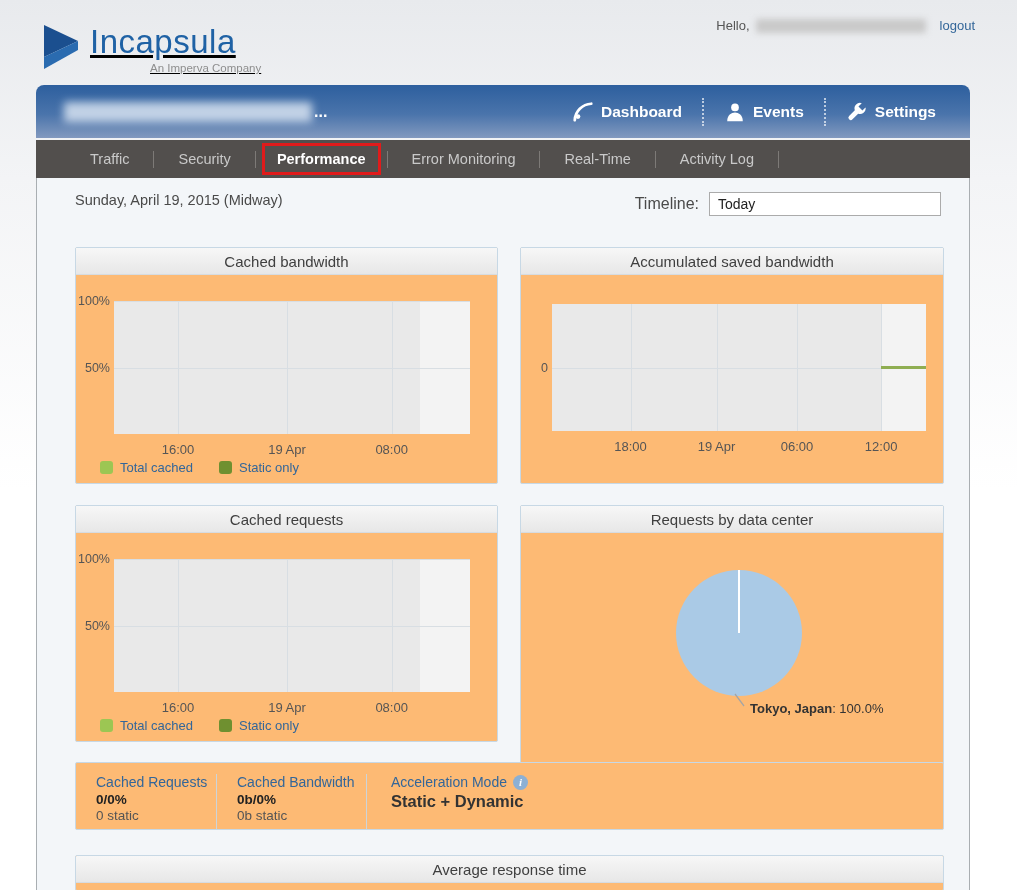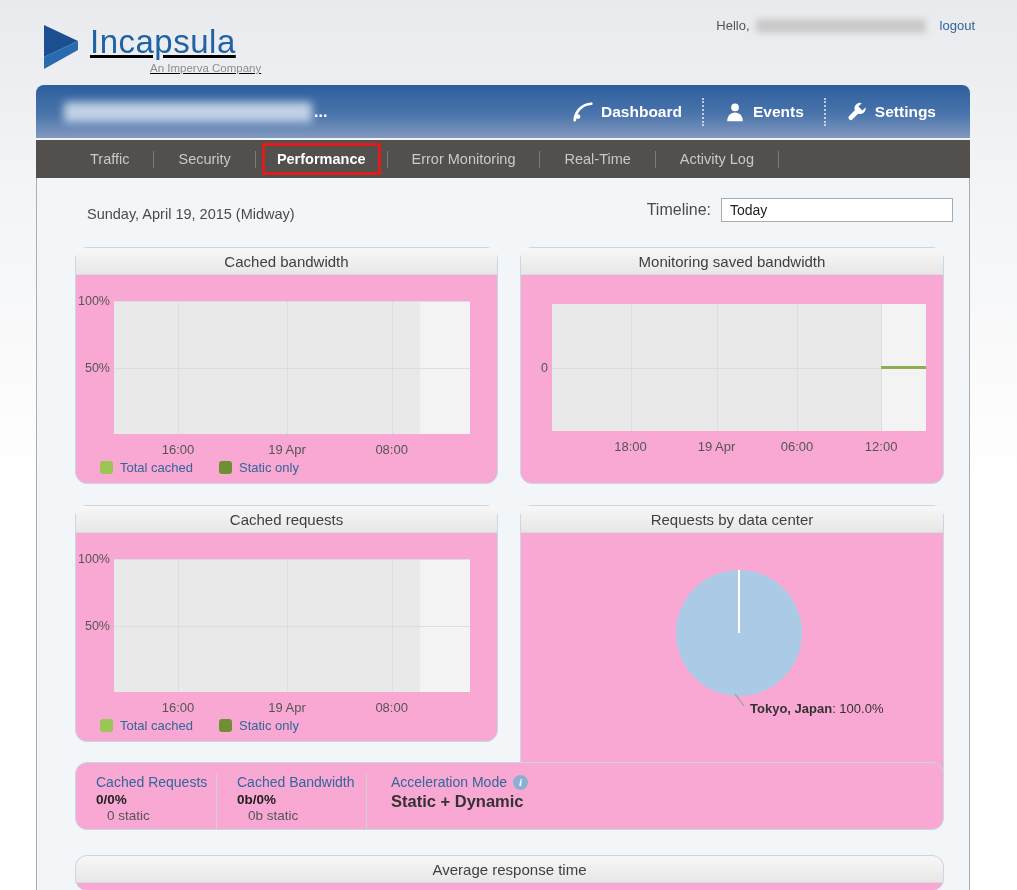--- a/index.html
+++ b/index.html
@@ -43,28 +43,28 @@
   .tab-bar { position:absolute; left:36px; top:140px; width:934px; height:38px;
              background:#524f4d; display:flex; align-items:center; padding-left:30px; }
   .tab { color:#c9c9c9; font-size:14.5px; padding:0 24px; cursor:pointer; white-space:nowrap; }
   .tab-sep { border-left:1px solid #7d7a77; height:17px; }
   .tab.active { color:#ffffff; font-weight:bold; border:3px solid #e01b1b; padding:5px 12px; margin:0 6px; }
 
   
   .content { position:absolute; left:36px; top:178px; width:934px; height:712px;
              background:#f3f6f9; border-left:1px solid #a9aeb2; border-right:1px solid #a9aeb2; }
 
-  .toolbar-row { position:absolute; left:12px; top:14px; width:100%; height:30px; display:flex; align-items:flex-end; }
+  .toolbar-row { position:absolute; left:0; top:14px; width:100%; height:30px; display:flex; align-items:flex-start; }
   .date-label { margin-left:38px; font-size:14.5px; color:#4a4a4a; }
   .timeline-group { margin-left:auto; margin-right:28px; display:flex; align-items:center; gap:10px; }
   .timeline-label { font-size:16px; color:#4a4a4a; }
   .timeline-input { width:232px; height:24px; border:1px solid #ababab; background:#ffffff;
                     font-family:"Liberation Sans",sans-serif; font-size:14px; color:#222; padding:0 8px; }
 
-  .panel { position:absolute; background:#f9a8d4; border:1px solid #c7d8e5; border-radius:12px; }
+  .panel { position:absolute; background:#fdba74; border:1px solid #c7d8e5; border-radius:2px; }
   .panel-header { height:27px; line-height:27px; text-align:center; font-size:15px; color:#3f3f3f;
                   background:linear-gradient(180deg,#f7f7f7,#e7e7e7); border-bottom:1px solid #d6dce1; }
   .panel-body { position:relative; width:100%; }
 
   .plot { position:absolute; background:#e9e9e9; }
   .plot-strip { position:absolute; top:0; height:100%; right:0; background:#f3f3f3; }
   .grid-v { position:absolute; top:0; width:1px; height:100%; background:#d8dee3; }
   .grid-h { position:absolute; left:0; width:100%; height:1px; background:#d8dee3; }
   .ylab { position:absolute; left:-42px; width:38px; text-align:right; font-size:12.5px; color:#555; }
   .xlab { position:absolute; bottom:-23px; width:64px; text-align:center; font-size:13px; color:#555; }
@@ -82,21 +82,21 @@
   .pie-label b { color:#333; }
 
   .stats-panel { display:flex; padding:11px 0 0 0; }
   .stat-col { padding:0 0 0 20px; }
   .stat-col-1 { width:141px; border-right:1px solid #ccd4da; }
   .stat-col-2 { width:150px; border-right:1px solid #ccd4da; }
   .stat-col-3 { padding-left:24px; }
   .stat-label { font-size:14px; color:#336699; margin-bottom:2px; display:flex; align-items:center; gap:6px; }
   .stat-value { font-size:13.5px; font-weight:bold; color:#222; }
   .stat-value-big { font-size:16.5px; font-weight:bold; color:#333; margin-top:2px; }
-  .stat-sub { font-size:13.5px; color:#555; margin-top:1px;margin-left:11px; }
+  .stat-sub { font-size:13.5px; color:#555; margin-top:1px; }
   .info-icon { display:inline-block; width:15px; height:15px; border-radius:50%; background:#8cb0d4;
                color:#ffffff; font-size:11px; font-weight:bold; text-align:center; line-height:15px;
                font-family:"Liberation Serif",serif; font-style:italic; cursor:pointer; }
 </style>
 </head>
 <body>
 
 <div class="page">
 
   <div class="top-header">
@@ -196,21 +196,21 @@
           </span>
           <span class="legend-item">
             <span class="legend-swatch" style="background:#6f9030;"></span>
             <span class="legend-label">Static only</span>
           </span>
         </div>
       </div>
     </div>
 
     <div class="panel" style="left:483px; top:69px; width:424px; height:237px;">
-      <div class="panel-header">Monitoring saved bandwidth</div>
+      <div class="panel-header">Accumulated saved bandwidth</div>
       <div class="panel-body" style="height:209px;">
         <div class="plot" style="left:31px; top:29px; width:374px; height:127px;">
           <div class="plot-strip" style="width:12%;"></div>
           <div class="grid-v" style="left:21%;"></div>
           <div class="grid-v" style="left:44%;"></div>
           <div class="grid-v" style="left:65.5%;"></div>
           <div class="grid-v" style="left:88%;"></div>
           <div class="grid-h" style="top:50%;"></div>
           <div class="zero-line-seg" style="left:88%; width:12%; top:calc(50% - 2px);"></div>
           <span class="ylab" style="top:calc(50% - 7px);">0</span>

